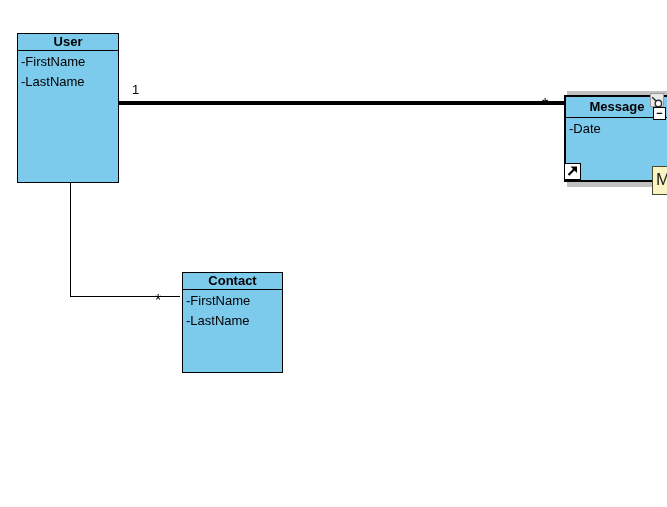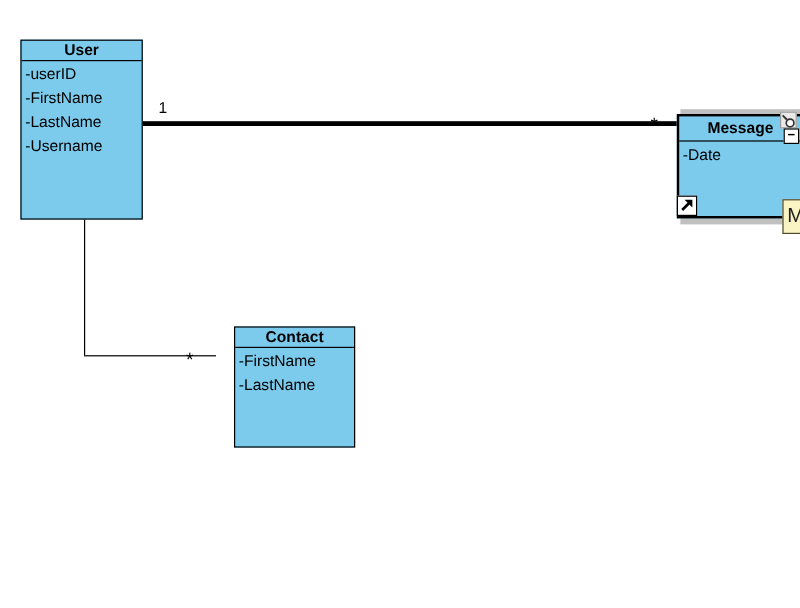--- a/index.html
+++ b/index.html
@@ -64,28 +64,26 @@
   <div class="ln" style="left:70px; top:296px; width:110px; height:1px;"></div>
 
   <div class="mult" style="left:132px; top:83px;">1</div>
   <div class="mult star" style="left:542px; top:98px;">*</div>
   <div class="mult" style="left:81px; top:159px;">1</div>
   <div class="mult star" style="left:155px; top:294px;">*</div>
 
   <div class="cls" style="left:17px; top:33px; width:102px; height:150px;">
     <div class="t">User</div>
     <div class="attrs">
-      <div class="a">-userID</div>
       <div class="a">-FirstName</div>
       <div class="a">-LastName</div>
-      <div class="a">-Username</div>
     </div>
   </div>
 
-  <div class="cls" style="left:195px; top:272px; width:101px; height:101px;">
+  <div class="cls" style="left:182px; top:272px; width:101px; height:101px;">
     <div class="t">Contact</div>
     <div class="attrs">
       <div class="a">-FirstName</div>
       <div class="a">-LastName</div>
     </div>
   </div>
 
   <div class="cls sel" style="left:564px; top:95px; width:106px; height:87px;">
     <div class="t">Message</div>
     <div class="attrs">

